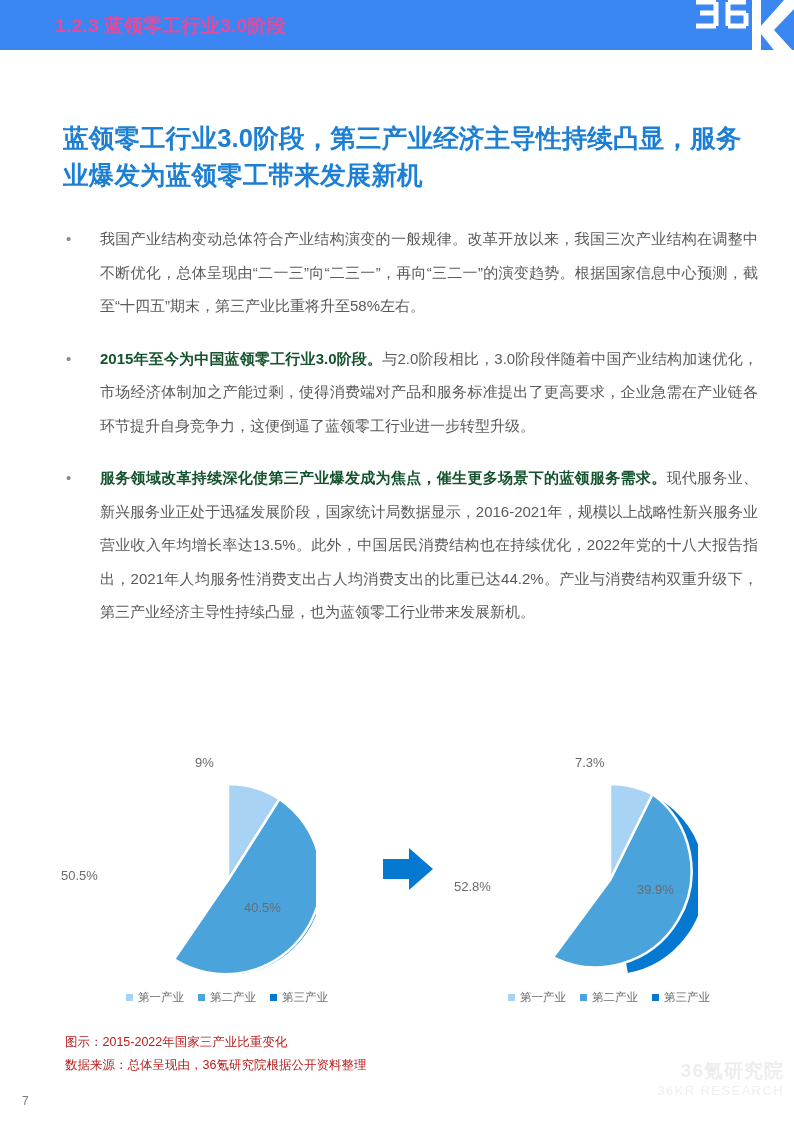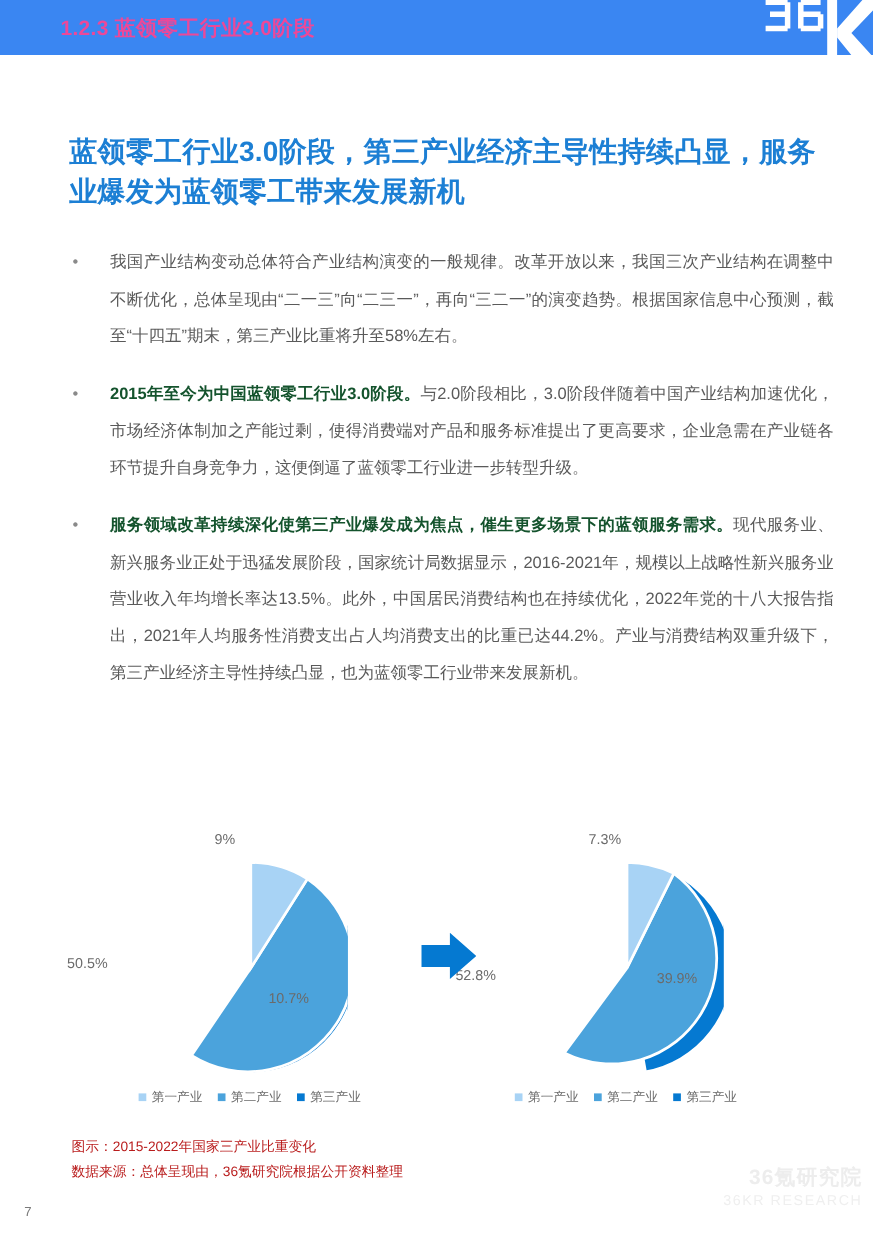--- a/index.html
+++ b/index.html
@@ -97,21 +97,21 @@
     width: 794px;
     height: 270px;
   }
   .chart-block {
     position: absolute;
     top: 0;
     width: 330px;
     height: 270px;
   }
   .chart-left  { left: 62px; }
-  .chart-right { left: 404px; text-decoration: underline; }
+  .chart-right { left: 444px; text-decoration: underline; }
 
   .pie-svg { position: absolute; left: 78px; top: 28px; }
 
   .pie-label {
     position: absolute;
     font-size: 13px;
     color: #6b6b6b;
     white-space: nowrap;
   }
 
@@ -236,21 +236,21 @@
 
         <path d="M 0,0 L 0,-96 A 96,96 0 0 0 -3.0,95.95 Z" transform="rotate(180)" fill="#0579D1" stroke="#ffffff" stroke-width="2.5"></path>
 
         <path d="M 0,0 L 0,-96 A 96,96 0 0 1 -2.98,95.95 Z" transform="rotate(32.4)" fill="#4BA3DC" stroke="#ffffff" stroke-width="2.5"></path>
 
         <path d="M 0,0 L 0,-96 A 96,96 0 0 1 51.45,-81.0 Z" fill="#A8D3F5" stroke="#ffffff" stroke-width="2.5"></path>
       </g>
     </svg>
 
     <div class="pie-label" style="left:133px; top:3px;">9%</div>
-    <div class="pie-label" style="left:182px; top:148px;">10.7%</div>
+    <div class="pie-label" style="left:182px; top:148px;">40.5%</div>
     <div class="pie-label" style="left:-1px; top:116px;">50.5%</div>
 
     <div class="legend">
       <span class="legend-item">
         <span class="legend-swatch" style="background:#A8D3F5;"></span>
         <span>第一产业</span>
       </span>
       <span class="legend-item">
         <span class="legend-swatch" style="background:#4BA3DC;"></span>
         <span>第二产业</span>

